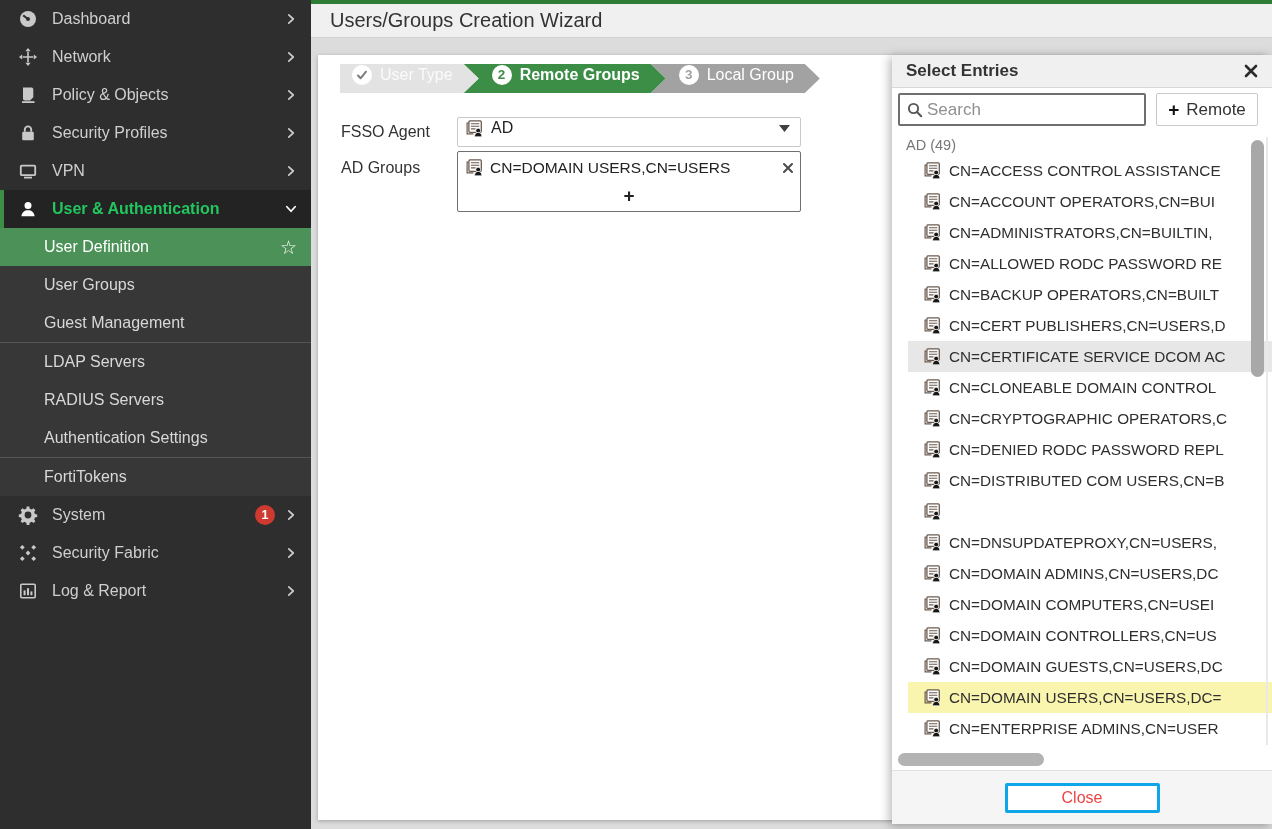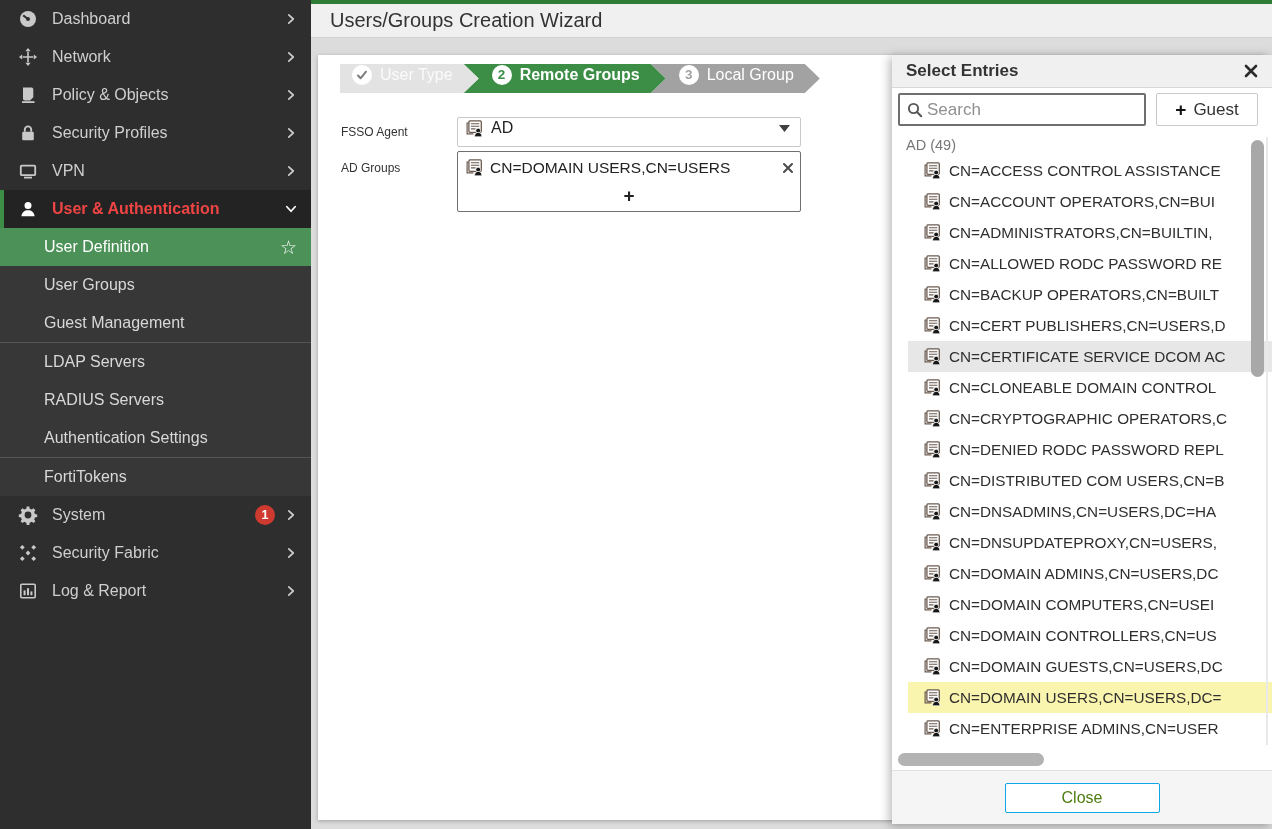--- a/index.html
+++ b/index.html
@@ -6,21 +6,21 @@
   html,body { width:1272px; height:829px; overflow:hidden; }
   body { font-family:"Liberation Sans","DejaVu Sans",sans-serif; background:#dcdcdc; }
   #app { position:relative; width:1272px; height:829px; background:#dcdcdc; }
 
   
   .sidebar { position:absolute; left:0; top:0; width:311px; height:829px; background:#2e2e2e; z-index:5; }
   .nav-item { height:38px; display:flex; align-items:center; padding:0 14px 0 18px; color:#cfcfcf; font-size:16px; cursor:pointer; }
   .nav-item .nav-icon { width:20px; height:20px; margin-right:14px; flex:0 0 20px; }
   .nav-item .nav-label { flex:1; white-space:nowrap; }
   .nav-item .chev { width:12px; height:12px; flex:0 0 12px; }
-  .nav-item.expanded { background:#232323; color:#ef4444; font-weight:bold; border-left:4px solid #3c8e47; padding-left:14px; }
+  .nav-item.expanded { background:#232323; color:#22c55e; font-weight:bold; border-left:4px solid #3c8e47; padding-left:14px; }
   .submenu { background:#373737; }
   .sub-item { height:38px; display:flex; align-items:center; padding:0 14px 0 44px; color:#d8d8d8; font-size:16px; cursor:pointer; }
   .sub-item .nav-label { flex:1; }
   .sub-item.selected { background:#4c9158; color:#ffffff; }
   .sub-item .star { font-size:19px; color:#ffffff; }
   .submenu-divider { height:1px; background:#545454; }
   .badge { min-width:20px; height:20px; border-radius:10px; background:#cf3a30; color:#fff; font-size:12.5px; font-weight:bold; display:flex; align-items:center; justify-content:center; margin-right:10px; }
 
   
   .topstrip { position:absolute; left:311px; top:0; width:961px; height:4px; background:#2e7d35; }
@@ -36,21 +36,21 @@
   .step.first { clip-path:polygon(0 0, calc(100% - 15px) 0, 100% 50%, calc(100% - 15px) 100%, 0 100%); z-index:3; }
   .step.mid   { clip-path:polygon(0 0, calc(100% - 15px) 0, 100% 50%, calc(100% - 15px) 100%, 0 100%, 15px 50%); z-index:2; }
   .step.last  { clip-path:polygon(0 0, calc(100% - 15px) 0, 100% 50%, calc(100% - 15px) 100%, 0 100%, 15px 50%); z-index:1; }
   .step.done   { background:#e3e3e3; color:#fbfbfb; }
   .step.active { background:#3c8e47; color:#ffffff; font-weight:bold; }
   .step.next   { background:#a2a2a2; color:#ffffff; }
   .step-circle { width:20px; height:20px; border-radius:50%; background:#ffffff; display:flex; align-items:center; justify-content:center; margin-right:8px; font-size:13.5px; font-weight:bold; flex:0 0 20px; }
   .step.active .step-circle { color:#3c8e47; }
   .step.next .step-circle { color:#a2a2a2; }
 
-  .form-label { position:absolute; left:23px; font-size:12px; color:#333; line-height:30px; }
+  .form-label { position:absolute; left:23px; font-size:16px; color:#333; line-height:30px; }
   .select-box { position:absolute; left:139px; top:62px; width:344px; height:30px; border:1px solid #c8c8c8; border-radius:2px; background:#fff; display:flex; align-items:center; padding:0 10px 8px 8px; cursor:pointer; }
   .select-box .sel-text { flex:1; font-size:16px; color:#222; margin-left:8px; }
   .adgroups-box { position:absolute; left:139px; top:96px; width:344px; height:61px; border:1px solid #6f6f6f; border-radius:2px; background:#fff; overflow:hidden; }
   .entry-chip { height:31px; display:flex; align-items:center; padding:0 6px 0 8px; }
   .entry-chip .chip-text { flex:1; font-size:15.5px; color:#222; white-space:nowrap; overflow:hidden; margin-left:7px; }
   .add-row { height:26px; display:flex; align-items:center; justify-content:center; font-size:19px; font-weight:bold; color:#222; cursor:pointer; }
 
   
   .dialog { position:absolute; left:892px; top:55px; width:380px; height:769px; background:#ffffff; box-shadow:-2px 2px 10px rgba(0,0,0,.3); z-index:10; }
   .dialog-header { height:33px; background:#f0f0f0; border-bottom:1px solid #d8d8d8; display:flex; align-items:center; padding:12px 14px; }
@@ -66,21 +66,21 @@
   .group-header { position:absolute; left:14px; top:82px; font-size:14.5px; color:#777; }
   .entry-list { position:absolute; left:0; top:100px; width:366px; height:590px; overflow:hidden;margin-left:16px; }
   .list-row { height:31px; display:flex; align-items:center; padding:0 4px 0 16px; font-size:15.3px; color:#2f2f2f; white-space:nowrap; cursor:pointer; }
   .list-row .row-text { margin-left:8px; overflow:hidden; }
   .list-row.hover { background:#e7e7e7; }
   .list-row.selected { background:#f9f4ae; }
   .vscroll-thumb { position:absolute; right:8px; top:85px; width:13px; height:237px; border-radius:7px; background:#a8a8a8; cursor:pointer; }
   .vscroll-track { position:absolute; right:4px; top:82px; width:2px; height:608px; background:#e9e9e9; }
   .hscroll-thumb { position:absolute; left:6px; top:698px; width:146px; height:13px; border-radius:7px; background:#b3b3b3; cursor:pointer; }
   .dialog-footer { position:absolute; left:0; top:715px; width:380px; height:54px; background:#f5f5f5; border-top:1px solid #e0e0e0; display:flex; align-items:flex-start; justify-content:center; }
-  .close-btn { margin-top:12px; width:155px; height:30px; background:#fff; border:1px solid #0ea5e9; border-radius:2px; font-size:16px; color:#4d7c0f; font-family:inherit; cursor:pointer; }
+  .close-btn { margin-top:12px; width:155px; height:30px; background:#fff; border:3px solid #0ea5e9; border-radius:2px; font-size:16px; color:#ef4444; font-family:inherit; cursor:pointer; }
 
   .icon-x { stroke:#4a4a4a; stroke-width:2; stroke-linecap:round; }
 </style>
 </head>
 <body>
 
 <div id="app">
 
   <nav class="sidebar">
     <div class="nav-item">
@@ -286,21 +286,21 @@
     <div class="dialog-toolbar">
       <div class="search-wrap">
         <svg width="16" height="16" viewBox="0 0 16 16">
             <circle cx="6.5" cy="6.5" r="4.6" fill="none" stroke="#555" stroke-width="1.9"></circle>
             <path d="M10 10l4.2 4.2" stroke="#555" stroke-width="2.1" stroke-linecap="round"></path>
           </svg>
         <input class="search-input" type="text" placeholder="Search" style="">
       </div>
       <div class="create-btn">
         <span class="plus">+</span>
-        <span>Guest</span>
+        <span>Remote</span>
       </div>
     </div>
 
     <div class="group-header">AD (49)</div>
 
     <div class="entry-list">
 
     <div class="list-row">
           <span class="gicon" style="display: flex; align-items: center; flex: 0 0 auto;">
             <svg width="17" height="17" viewBox="0 0 17 17">
@@ -436,21 +436,20 @@
         <div class="list-row">
           <span class="gicon" style="display: flex; align-items: center; flex: 0 0 auto;">
             <svg width="17" height="17" viewBox="0 0 17 17">
     <path d="M2.6 3.2 L1.1 3.2 L1.1 13.8 L7.5 13.8" fill="none" stroke="#6b5b50" stroke-width="1.2"></path>
     <rect x="2.9" y="0.9" width="12.4" height="11.4" rx="1" fill="#fdfdfd" stroke="#6b5b50" stroke-width="1.3"></rect>
     <path d="M5 3.7 H13.3 M5 6.3 H13.3 M5 8.9 H9.5" stroke="#6b5b50" stroke-width="1.1"></path>
     <circle cx="12.2" cy="10.6" r="2.4" fill="#161616" stroke="#ffffff" stroke-width="0.7"></circle>
     <path d="M8.4 16.8 c.3-3 1.8-4.4 3.8-4.4 s3.5 1.4 3.8 4.4 z" fill="#161616" stroke="#ffffff" stroke-width="0.7"></path>
   </svg>
           </span>
-          <span class="row-text">CN=DNSADMINS,CN=USERS,DC=HA</span>
         </div>
         <div class="list-row">
           <span class="gicon" style="display: flex; align-items: center; flex: 0 0 auto;">
             <svg width="17" height="17" viewBox="0 0 17 17">
     <path d="M2.6 3.2 L1.1 3.2 L1.1 13.8 L7.5 13.8" fill="none" stroke="#6b5b50" stroke-width="1.2"></path>
     <rect x="2.9" y="0.9" width="12.4" height="11.4" rx="1" fill="#fdfdfd" stroke="#6b5b50" stroke-width="1.3"></rect>
     <path d="M5 3.7 H13.3 M5 6.3 H13.3 M5 8.9 H9.5" stroke="#6b5b50" stroke-width="1.1"></path>
     <circle cx="12.2" cy="10.6" r="2.4" fill="#161616" stroke="#ffffff" stroke-width="0.7"></circle>
     <path d="M8.4 16.8 c.3-3 1.8-4.4 3.8-4.4 s3.5 1.4 3.8 4.4 z" fill="#161616" stroke="#ffffff" stroke-width="0.7"></path>
   </svg>

